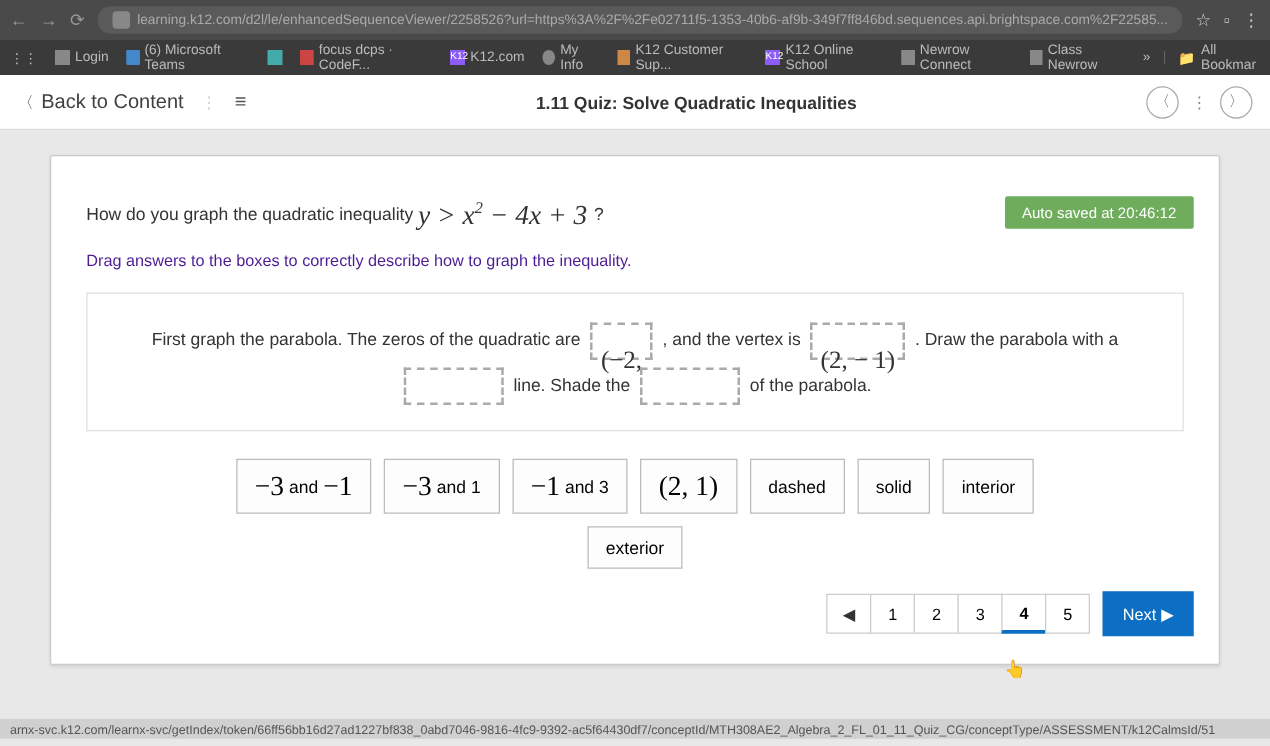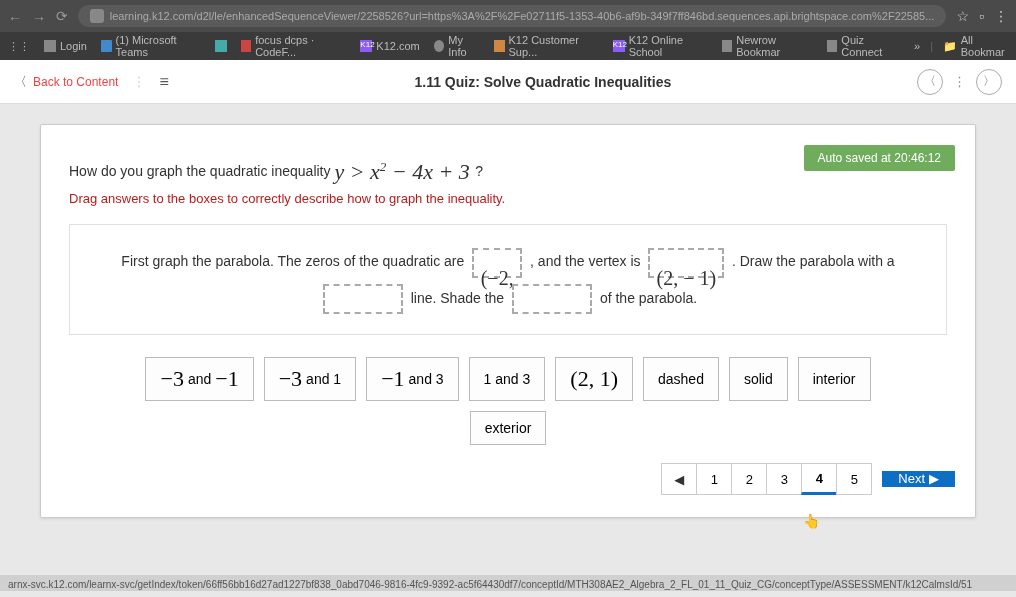--- a/index.html
+++ b/index.html
@@ -18,50 +18,50 @@
 .bm-icon.red { background: #c44; }
 .bm-icon.blue { background: #48c; border-radius: 1px; }
 .bm-icon.teal { background: #4aa; }
 .bm-icon.orange { background: #c84; }
 .bm-icon.gray { background: #888; }
 .bm-icon.navy { background: #8b5cf6; }
 .bm-sep { color: #666; }
 .bm-end { margin-left: auto; display: flex; gap: 10px; align-items: center; }
 
 .header-bar { height: 44px; background: #fff; border-bottom: 1px solid #ddd; display: flex; align-items: center; padding: 0 14px; }
-.back-link { color: #ef4444; font-size: 12px; cursor: pointer; }
+.back-link { color: #404040; font-size: 16px; cursor: pointer; }
 .header-sep { margin: 0 14px; color: #ccc; }
 .hamburger { color: #555; font-size: 16px; cursor: pointer; }
 .header-title { flex: 1; text-align: center; font-size: 14px; font-weight: bold; color: #333; }
 .header-right { display: flex; align-items: center; gap: 10px; }
 .circle-btn { width: 26px; height: 26px; border: 1px solid #aaa; border-radius: 50%; display: flex; align-items: center; justify-content: center; cursor: pointer; color: #666; font-size: 12px; }
 
 .content-area { padding: 20px 40px; height: calc(597px - 32px - 28px - 44px - 22px); position: relative; }
 .quiz-card { background: #fff; border: 1px solid #ccc; padding: 22px 28px; border-radius: 2px; box-shadow: 0 1px 3px rgba(0,0,0,0.1); position: relative; }
-.autosave { position: absolute; top: 20px; right: 20px; background: #6fad5d; color: #fff; padding: 6px 14px; font-size: 12px; border-radius: 2px; }
+.autosave { position: absolute; top: 32px; right: 20px; background: #6fad5d; color: #fff; padding: 6px 14px; font-size: 12px; border-radius: 2px; }
 
 .question-text { font-size: 14px; color: #333; margin-top: 12px; }
 .math-inline { font-family: 'Times New Roman', serif; font-style: italic; font-size: 22px; vertical-align: middle; margin-top: 40px; }
 .math-inline .sup { font-size: 13px; vertical-align: super; }
-.subtext { font-size: 13px; color: #b91c1c; margin-top: 6px; }
+.subtext { font-size: 13px; color: #4c1d95; margin-top: 16px; }
 
 .answer-area { border: 1px solid #e0e0e0; padding: 18px; margin-top: 18px; font-size: 14px; line-height: 2.6; color: #333; text-align: center; }
 .drop-slot { display: inline-block; border: 2px dashed #aaa; min-width: 70px; height: 30px; vertical-align: middle; margin: 0 4px; padding: 2px 6px; font-family: 'Times New Roman', serif; font-size: 20px; }
 .drop-slot.filled { min-width: 50px; }
 .empty-slot { min-width: 80px; }
 
 .options-row { display: flex; flex-wrap: wrap; gap: 10px; margin-top: 22px; justify-content: center; }
 .option-chip { border: 1px solid #bbb; background: #fdfdfd; padding: 8px 14px; font-size: 14px; cursor: grab; display: flex; align-items: center; gap: 4px; }
 .option-chip .big-math { font-family: 'Times New Roman', serif; font-size: 22px; }
 
 .pager-row { display: flex; justify-content: flex-end; align-items: center; gap: 0; margin-top: 18px; margin-right: -8px; }
 .pager-btn { width: 36px; height: 32px; border: 1px solid #ccc; background: #fff; display: flex; align-items: center; justify-content: center; cursor: pointer; font-size: 13px; margin-left: -1px; }
 .pager-btn.arrow { color: #333; }
 .pager-btn.active { border-bottom: 3px solid #0d6fc4; font-weight: bold; }
-.next-btn { background: #0d6fc4; color: #fff; border: none; padding: 0 16px; height: 16px; display: flex; gap: 4px; cursor: pointer; font-size: 13px; margin-left: 10px; }
+.next-btn { background: #0d6fc4; color: #fff; border: none; padding: 0 16px; height: 36px; display: flex; align-items: center; gap: 4px; cursor: pointer; font-size: 13px; margin-left: 10px; }
 
 .footer-url { height: 16px; background: #d0d0d0; font-size: 10px; color: #555; padding: 4px 8px; white-space: nowrap; overflow: hidden; }
 .cursor-hand { position: absolute; bottom: -12px; right: 154px; font-size: 14px; }
 </style>
 </head>
 <body>
 
 <div class="browser-bar">
   <span class="nav-arrow">←</span>
   <span class="nav-arrow">→</span>
@@ -76,21 +76,21 @@
 </div>
 
 <div class="bookmarks-bar">
   <span class="bm-item">⋮⋮</span>
   <span class="bm-item">
       <span class="bm-icon gray"></span>
       <span>Login</span>
     </span>
   <span class="bm-item">
       <span class="bm-icon blue"></span>
-      <span>(1) Microsoft Teams</span>
+      <span>(6) Microsoft Teams</span>
     </span>
   <span class="bm-item">
       <span class="bm-icon teal"></span>
     </span>
   <span class="bm-item">
       <span class="bm-icon red"></span>
       <span>focus dcps · CodeF...</span>
     </span>
   <span class="bm-item">
       <span class="bm-icon navy" style="font-size:8px;color:#fff;text-align:center">K12</span>
@@ -103,25 +103,25 @@
   <span class="bm-item">
       <span class="bm-icon orange"></span>
       <span>K12 Customer Sup...</span>
     </span>
   <span class="bm-item">
       <span class="bm-icon navy" style="font-size:8px;color:#fff">K12</span>
       <span>K12 Online School</span>
     </span>
   <span class="bm-item">
       <span class="bm-icon gray"></span>
-      <span>Newrow Bookmar</span>
+      <span>Newrow Connect</span>
     </span>
   <span class="bm-item">
       <span class="bm-icon gray"></span>
-      <span>Quiz Connect</span>
+      <span>Class Newrow</span>
     </span>
   <div class="bm-end">
     <span class="bm-item">»</span>
     <span class="bm-sep">|</span>
     <span class="bm-item">📁 <span>All Bookmar</span></span>
   </div>
 </div>
 
 <div class="header-bar">
   <span style="color:#555;margin-right:6px">〈</span>
@@ -171,21 +171,20 @@
           <span class="big-math">−1</span>
         </div>
       <div class="option-chip">
           <span class="big-math">−3</span>
           <span> and 1</span>
         </div>
       <div class="option-chip">
           <span class="big-math">−1</span>
           <span> and 3</span>
         </div>
-      <div class="option-chip">1 and 3</div>
       <div class="option-chip">
           <span class="big-math">(2, 1)</span>
         </div>
       <div class="option-chip">dashed</div>
       <div class="option-chip">solid</div>
       <div class="option-chip">interior</div>
     </div>
     <div class="options-row" style="margin-top:10px">
       <div class="option-chip">exterior</div>
     </div>

